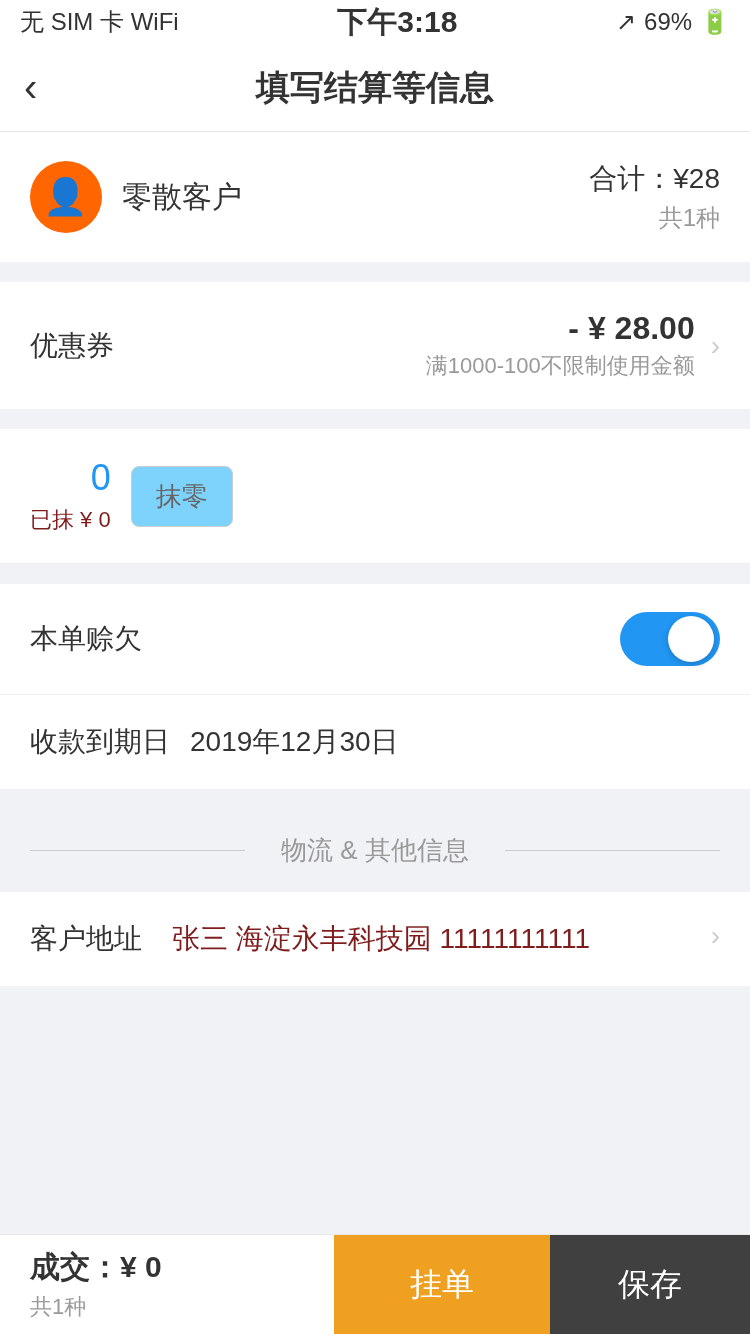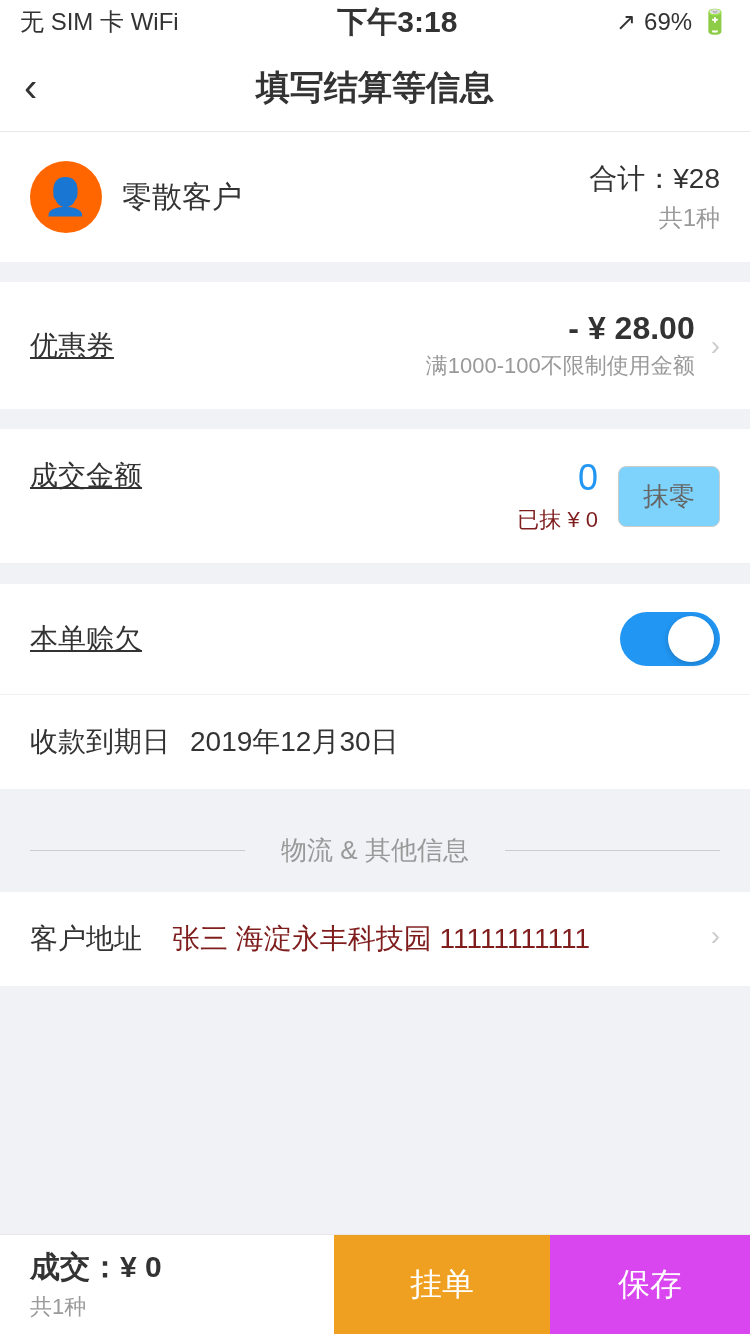--- a/index.html
+++ b/index.html
@@ -112,21 +112,20 @@
       padding: 28px 30px;
       display: flex;
       align-items: center;
       justify-content: space-between;
       border-bottom: 1px solid #f0f0f0;
     }
     .row-item:last-child { border-bottom: none; }
     .row-label {
       font-size: 28px;
       color: #333;
-      text-decoration: underline;
     }
     .row-right {
       display: flex;
       align-items: center;
       gap: 16px;
     }
     .row-value-container {
       text-align: right;
     }
     .discount-amount {
@@ -331,21 +330,21 @@
       font-size: 32px;
       font-weight: 500;
       display: flex;
       align-items: center;
       justify-content: center;
       cursor: pointer;
     }
     .btn-save {
       width: 200px;
       height: 100px;
-      background: #d946ef;
+      background: #404040;
       color: #fff;
       font-size: 32px;
       font-weight: 500;
       display: flex;
       align-items: center;
       justify-content: center;
       cursor: pointer;
     }
 
     
@@ -397,21 +396,20 @@
           <div class="discount-desc">满1000-100不限制使用金额</div>
         </div>
         <span class="chevron-right">›</span>
       </div>
     </div>
   </div>
 
   <div class="section">
 
     <div class="transaction-row">
-      <span class="row-label">成交金额</span>
       <div class="amount-right">
         <div class="amount-value-group">
           <div class="amount-number">0</div>
           <div class="amount-sub">已抹  ¥ 0</div>
         </div>
         <button class="round-btn">抹零</button>
       </div>
     </div>
 
   </div>

